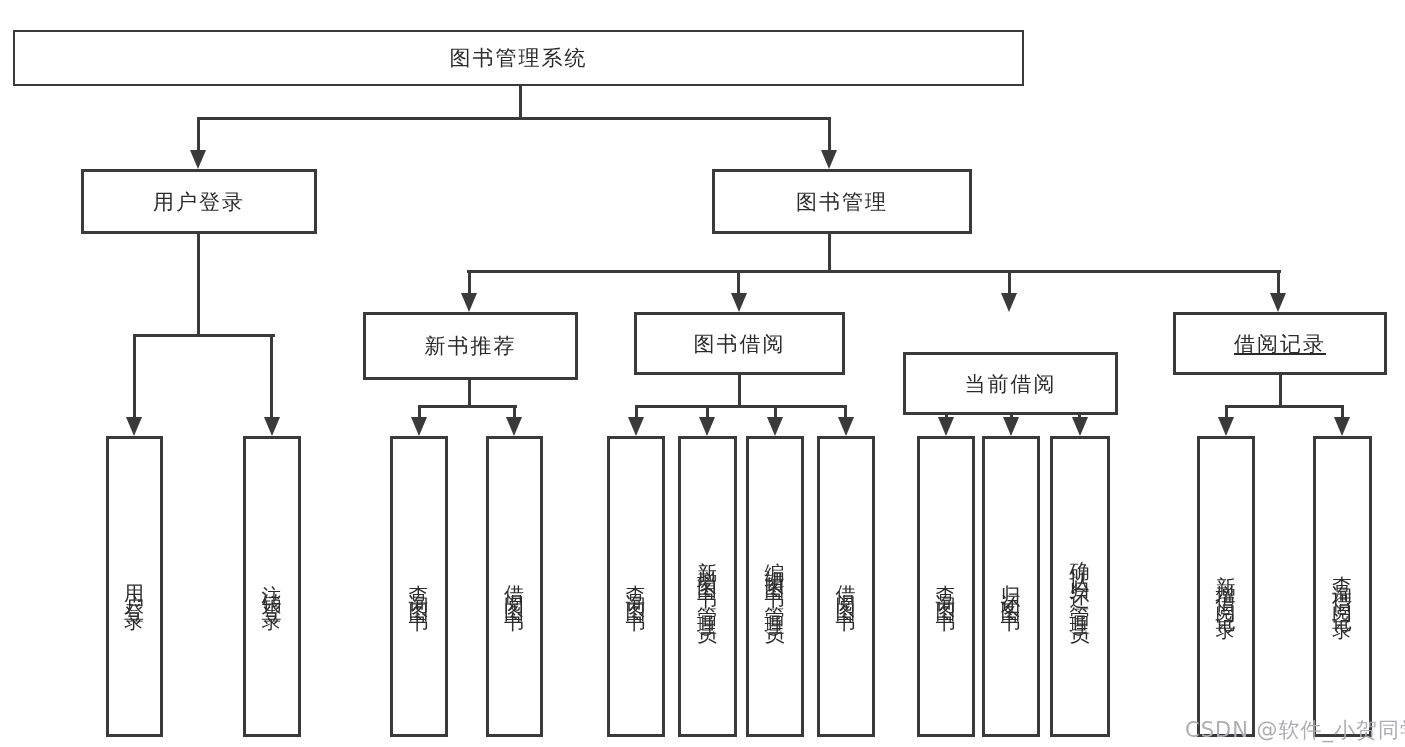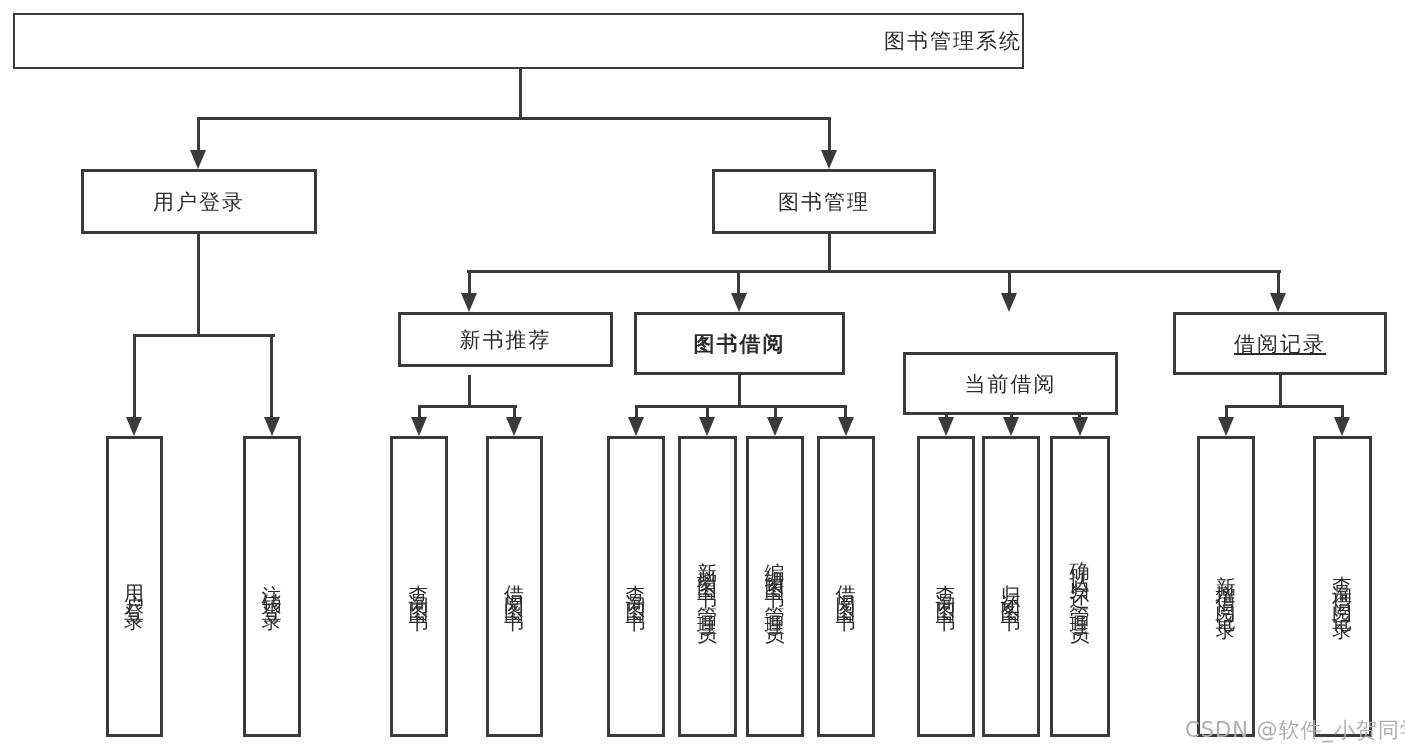--- a/index.html
+++ b/index.html
@@ -45,35 +45,35 @@
     letter-spacing:1px;
     z-index:3;
     white-space:nowrap;
   }
 </style>
 </head>
 <body>
 
 <div id="canvas">
 
-  <div class="box root-box" style="left:13px;top:13px;width:1011px;height:56px;justify-content:flex-end;">
+  <div class="box root-box" style="left:13px;top:30px;width:1011px;height:56px;">
     <span>图书管理系统</span>
   </div>
 
   <div class="vline" style="left:519px;top:68px;width:3px;height:50px;"></div>
   <div class="hline" style="left:197px;top:117px;width:634px;height:3px;"></div>
   <div class="vline" style="left:197px;top:117px;width:3px;height:34px;"></div>
   <div class="arrow" style="left:190px;top:150px;"></div>
   <div class="vline" style="left:828px;top:117px;width:3px;height:34px;"></div>
   <div class="arrow" style="left:821px;top:150px;"></div>
 
   <div class="box" style="left:81px;top:169px;width:236px;height:65px;">
     <span>用户登录</span>
   </div>
-  <div class="box" style="left:712px;top:169px;width:224px;height:65px;">
+  <div class="box" style="left:712px;top:169px;width:260px;height:65px;">
     <span>图书管理</span>
   </div>
 
   <div class="vline" style="left:197px;top:234px;width:3px;height:101px;"></div>
   <div class="hline" style="left:133px;top:334px;width:142px;height:3px;"></div>
   <div class="vline" style="left:133px;top:334px;width:3px;height:84px;"></div>
   <div class="arrow" style="left:126px;top:417px;"></div>
   <div class="vline" style="left:270px;top:334px;width:3px;height:84px;"></div>
   <div class="arrow" style="left:264px;top:417px;"></div>
 
@@ -81,24 +81,24 @@
   <div class="hline" style="left:467px;top:270px;width:814px;height:3px;"></div>
   <div class="vline" style="left:468px;top:270px;width:3px;height:25px;"></div>
   <div class="arrow" style="left:461px;top:293px;"></div>
   <div class="vline" style="left:737px;top:270px;width:3px;height:25px;"></div>
   <div class="arrow" style="left:731px;top:293px;"></div>
   <div class="vline" style="left:1008px;top:270px;width:3px;height:25px;"></div>
   <div class="arrow" style="left:1001px;top:293px;"></div>
   <div class="vline" style="left:1277px;top:270px;width:3px;height:25px;"></div>
   <div class="arrow" style="left:1270px;top:293px;"></div>
 
-  <div class="box" style="left:363px;top:312px;width:215px;height:55px;margin-left:35px;">
+  <div class="box" style="left:363px;top:312px;width:215px;height:68px;">
     <span>新书推荐</span>
   </div>
-  <div class="box" style="left:634px;top:312px;width:211px;height:63px;font-weight:bold;">
+  <div class="box" style="left:634px;top:312px;width:211px;height:63px;">
     <span>图书借阅</span>
   </div>
   <div class="box" style="left:903px;top:312px;width:215px;height:63px;margin-top:40px;">
     <span>当前借阅</span>
   </div>
   <div class="box" style="left:1173px;top:312px;width:214px;height:63px;text-decoration:underline;">
     <span>借阅记录</span>
   </div>
 
   <div class="vline" style="left:468px;top:375px;width:3px;height:32px;"></div>

